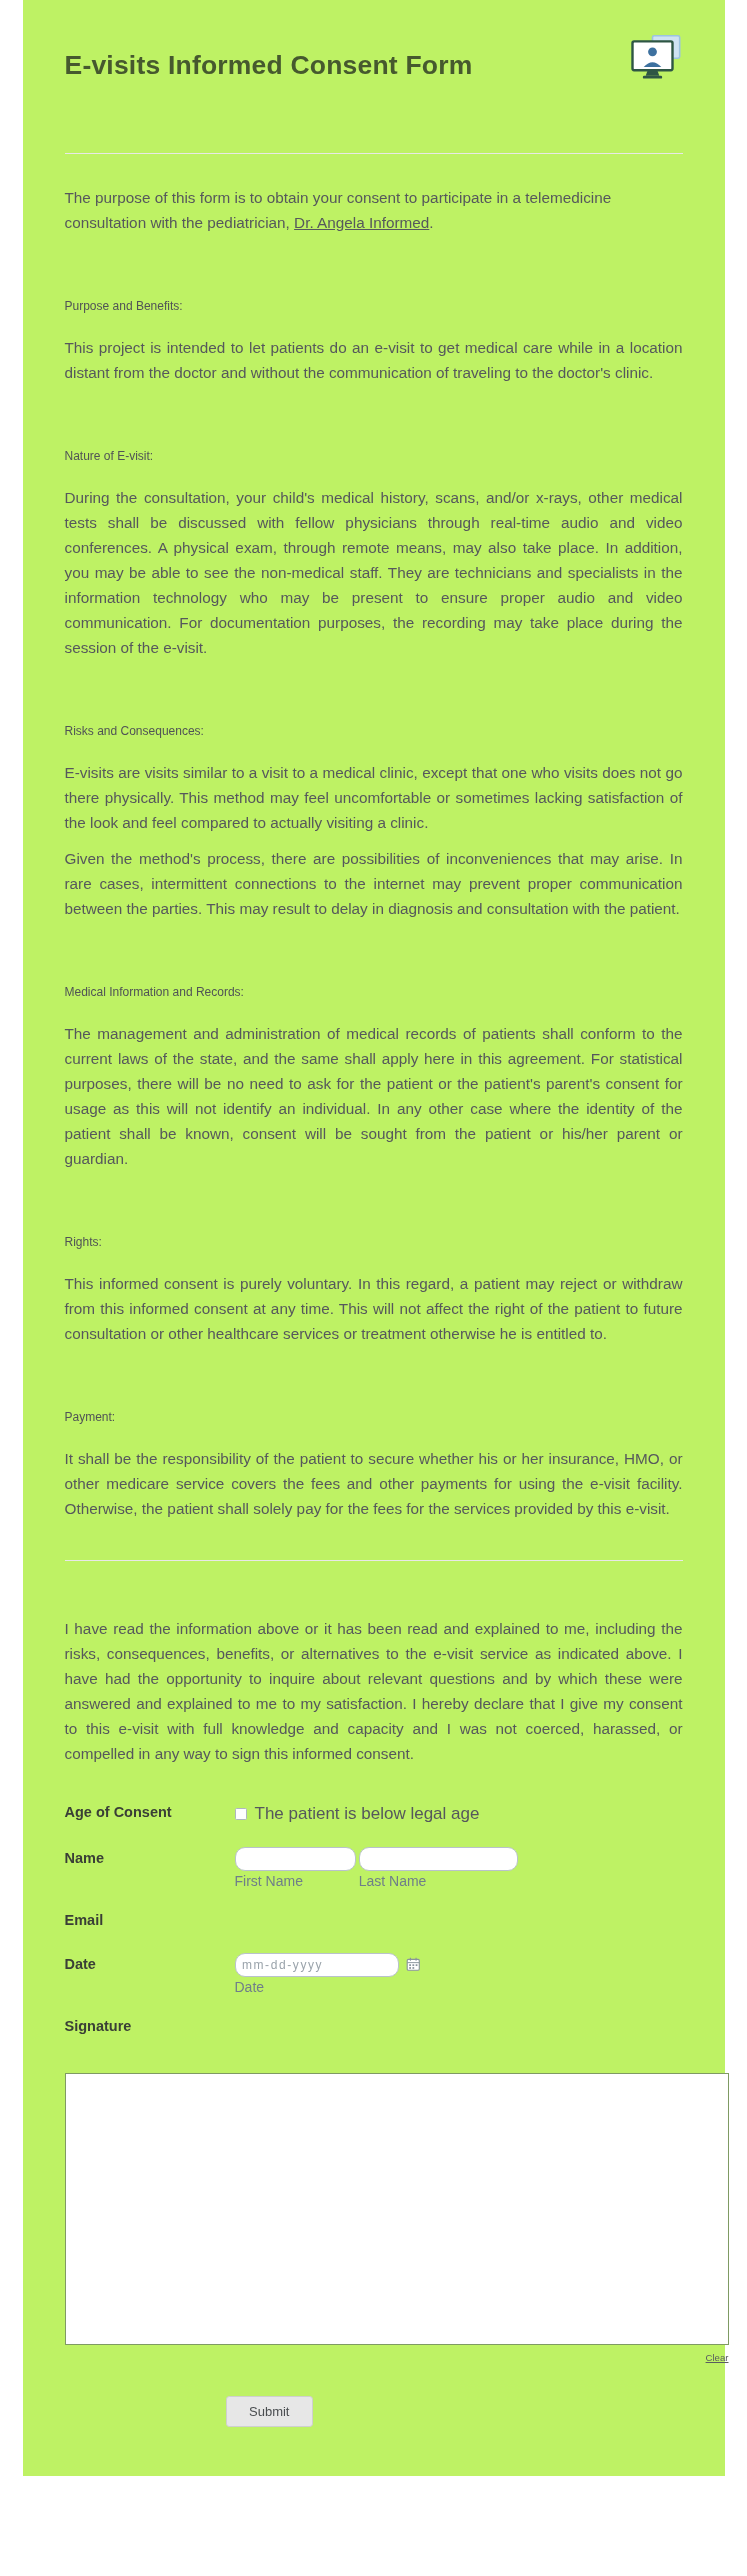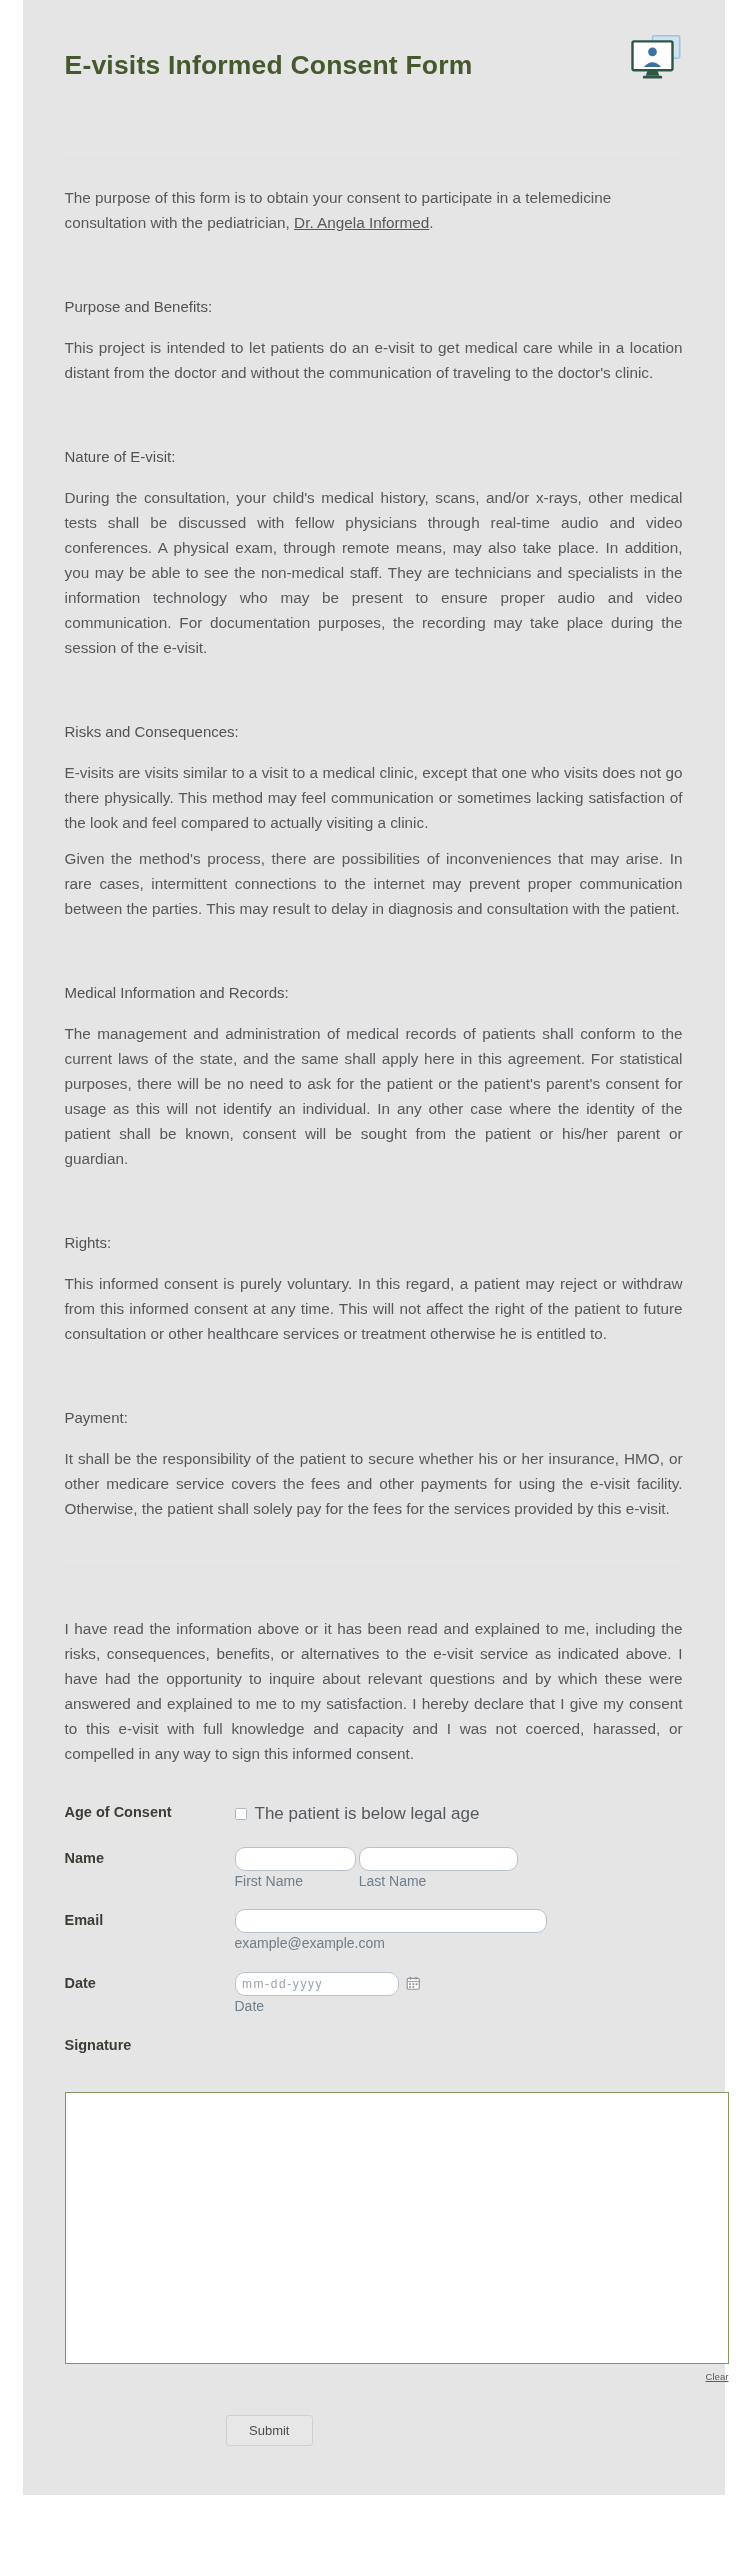--- a/index.html
+++ b/index.html
@@ -1,33 +1,33 @@
 <!DOCTYPE html>
 <html style="font-size:13px"><head>
 <meta charset="utf-8">
 <style>
   * { box-sizing: border-box; }
   html,body { margin:0; padding:0; background:#ffffff; }
   body { font-family:"Liberation Sans", sans-serif; color:#56585c; }
-  .page { width:702px; margin:0 auto; padding:30.5px 42px 45px 42px; background:#e5e5e5; }
+  .page { width:702px; margin:0 auto; padding:30.5px 42px 45px 42px; background:#bef264; }
 
   
   .hdr { display:flex; justify-content:space-between; align-items:flex-start; }
   .title { font-size:26.5px; font-weight:700; color:#46592e; margin:19px 0 0 0; letter-spacing:0.2px; }
   .logo { margin-top:4.8px; flex-shrink:0; }
 
   .divider { border:none; border-top:0.8px solid #e8e8e8; margin:0; }
   .divider.d1 { margin-top:67px; }
   .divider.d2 { margin-top:39px; }
 
   
   .intro { margin:30.5px 0 0 0; font-size:15.3px; line-height:25px; max-width:648px; }
   .doc-link { color:#56585c; text-decoration:underline; cursor:pointer; }
   .sec { margin-top:59px; }
-  .sec-h { font-size:15px; font-weight:400; color:#505356; margin:0; line-height:25px; }
+  .sec-h { font-size:12px; font-weight:400; color:#505356; margin:0; line-height:25px; }
   .body-p { font-size:15.3px; line-height:25px; text-align:justify; max-width:648px; margin:16px 0 0 0; }
   .body-p + .body-p { margin-top:11.2px; }
   .agreement { margin-top:55px; }
 
   
   .form-wrap { margin-top:35px; }
   .row { display:flex; align-items:flex-start; margin-bottom:22.5px; }
   .flabel { width:170px; flex-shrink:0; font-size:14.5px; font-weight:700; color:#3a3f36; padding-top:3.2px; line-height:17.7px; }
   .fctrl { flex:1; }
 
@@ -82,21 +82,21 @@
     <p class="body-p">This project is intended to let patients do an e-visit to get medical care while in a location distant from the doctor and without the communication of traveling to the doctor's clinic.</p>
   </section>
 
   <section class="sec">
     <h2 class="sec-h">Nature of E-visit:</h2>
     <p class="body-p">During the consultation, your child's medical history, scans, and/or x-rays, other medical tests shall be discussed with fellow physicians through real-time audio and video conferences. A physical exam, through remote means, may also take place. In addition, you may be able to see the non-medical staff. They are technicians and specialists in the information technology who may be present to ensure proper audio and video communication. For documentation purposes, the recording may take place during the session of the e-visit.</p>
   </section>
 
   <section class="sec">
     <h2 class="sec-h">Risks and Consequences:</h2>
-    <p class="body-p">E-visits are visits similar to a visit to a medical clinic, except that one who visits does not go there physically. This method may feel communication or sometimes lacking satisfaction of the look and feel compared to actually visiting a clinic.</p>
+    <p class="body-p">E-visits are visits similar to a visit to a medical clinic, except that one who visits does not go there physically. This method may feel uncomfortable or sometimes lacking satisfaction of the look and feel compared to actually visiting a clinic.</p>
     <p class="body-p">Given the method's process, there are possibilities of inconveniences that may arise. In rare cases, intermittent connections to the internet may prevent proper communication between the parties. This may result to delay in diagnosis and consultation with the patient.</p>
   </section>
 
   <section class="sec">
     <h2 class="sec-h">Medical Information and Records:</h2>
     <p class="body-p">The management and administration of medical records of patients shall conform to the current laws of the state, and the same shall apply here in this agreement. For statistical purposes, there will be no need to ask for the patient or the patient's parent's consent for usage as this will not identify an individual. In any other case where the identity of the patient shall be known, consent will be sought from the patient or his/her parent or guardian.</p>
   </section>
 
   <section class="sec">
     <h2 class="sec-h">Rights:</h2>
@@ -135,24 +135,20 @@
           <span>
             <input type="text" class="ti last-name" value="" style="">
             <div class="sublabel">Last Name</div>
           </span>
         </div>
       </div>
     </div>
 
     <div class="row">
       <div class="flabel">Email</div>
-      <div class="fctrl">
-        <input type="text" class="ti email-input" value="" style="">
-        <div class="sublabel">example@example.com</div>
-      </div>
     </div>
 
     <div class="row">
       <div class="flabel">Date</div>
       <div class="fctrl">
         <div class="date-line">
           <input type="text" class="ti date-input" placeholder="mm-dd-yyyy" style="">
           <span class="cal-btn">
             <svg width="14.5" height="14.5" viewBox="0 0 18 18" fill="none" xmlns="http://www.w3.org/2000/svg">
               <rect x="1.5" y="3" width="15" height="13.5" rx="1.5" stroke="#8a949d" stroke-width="1.4" fill="#fff"></rect>

